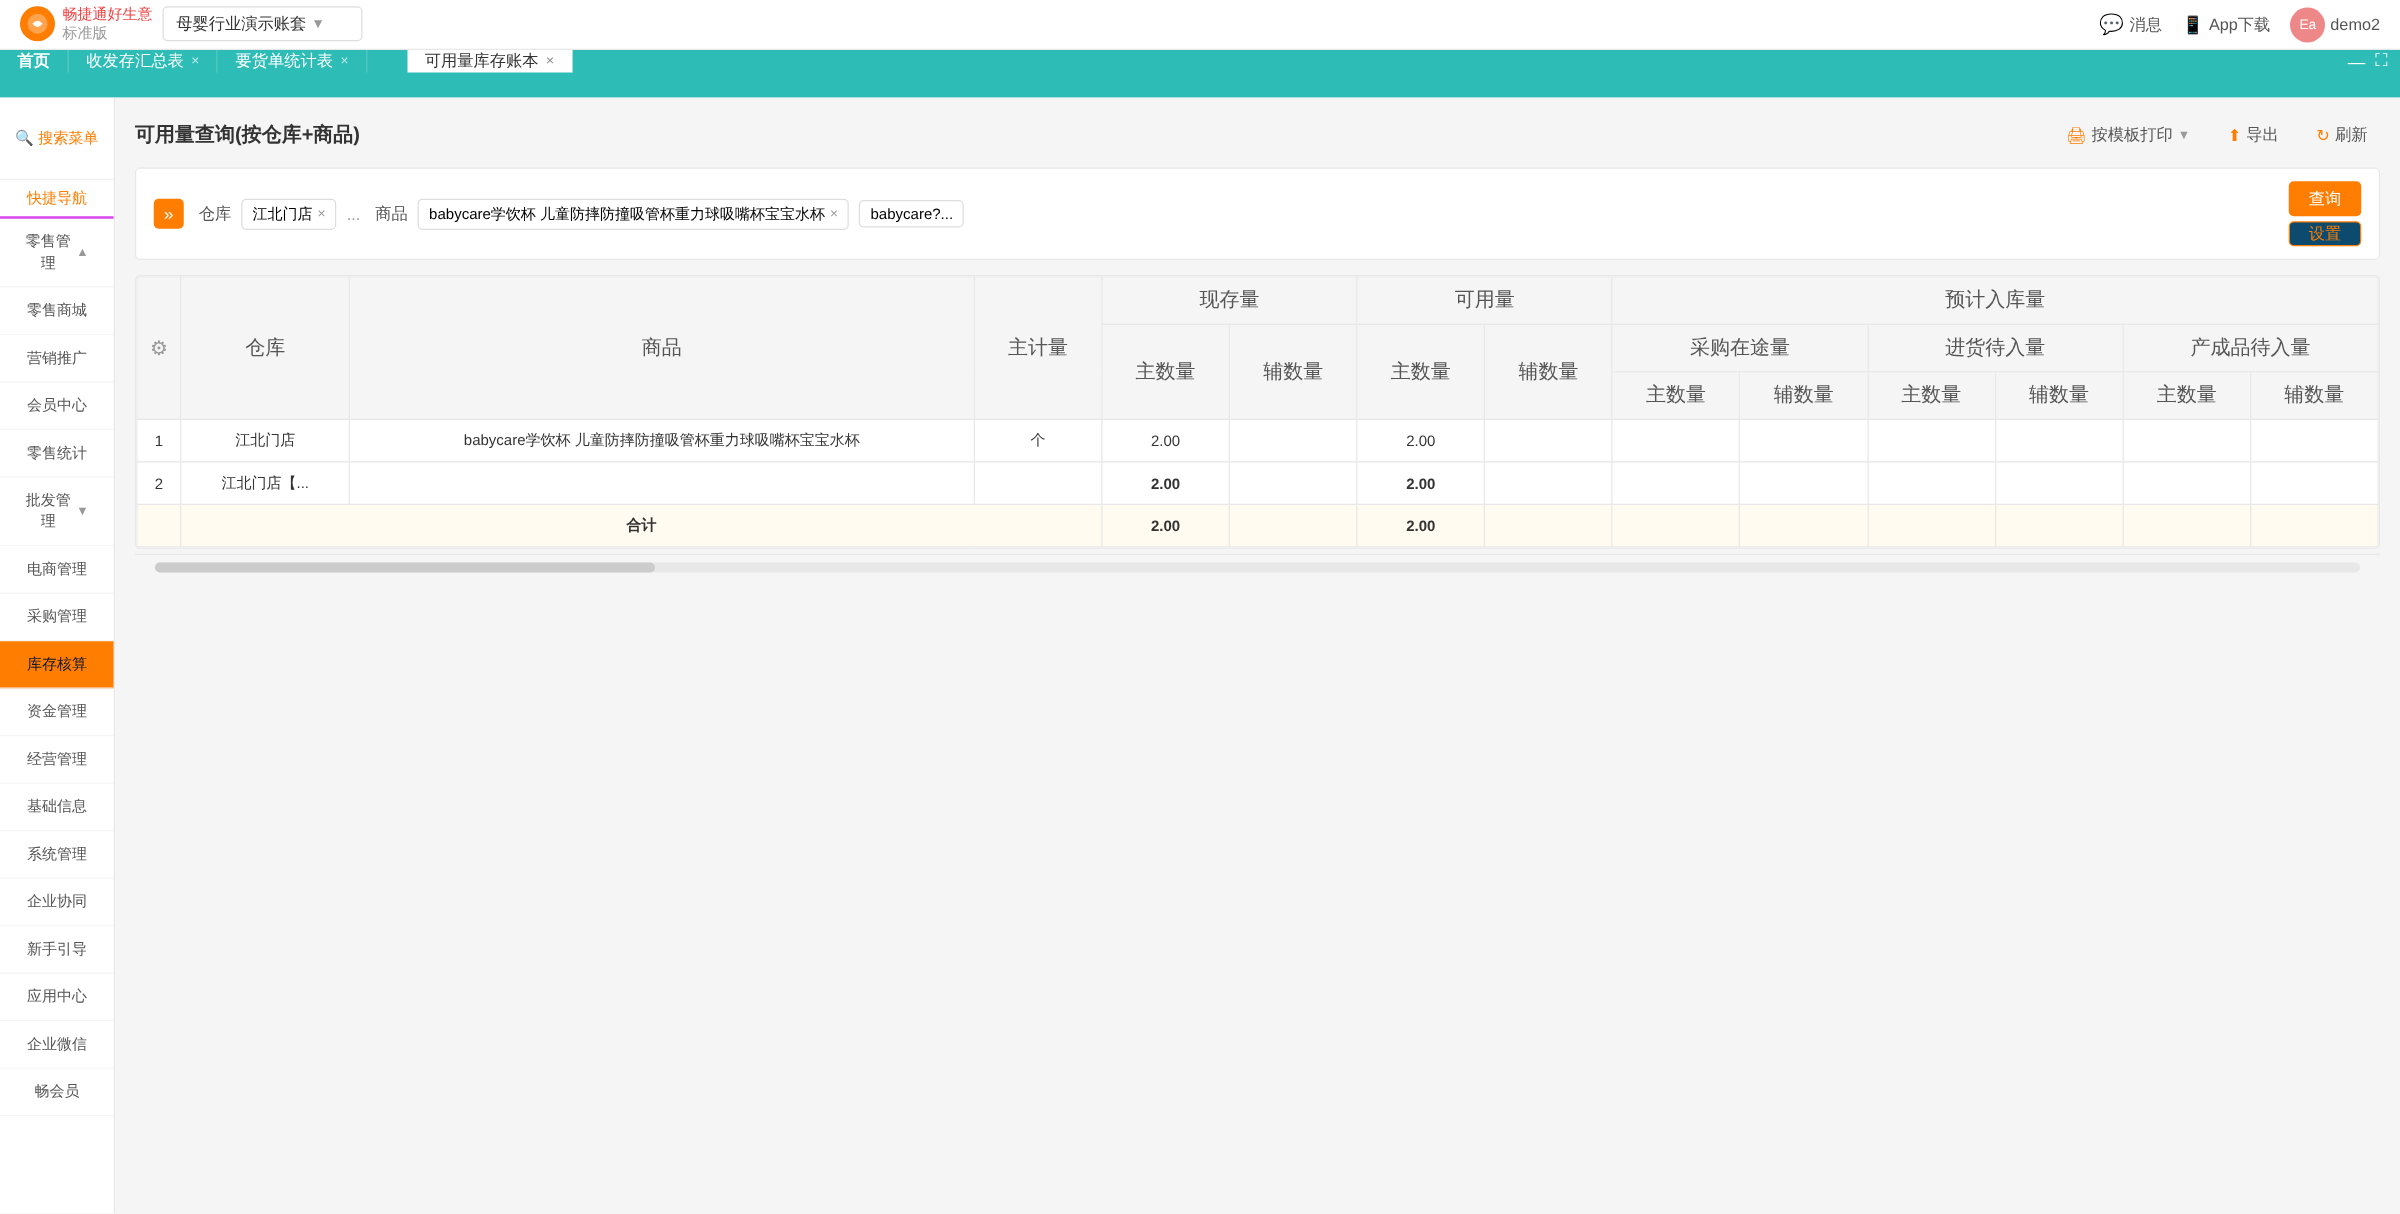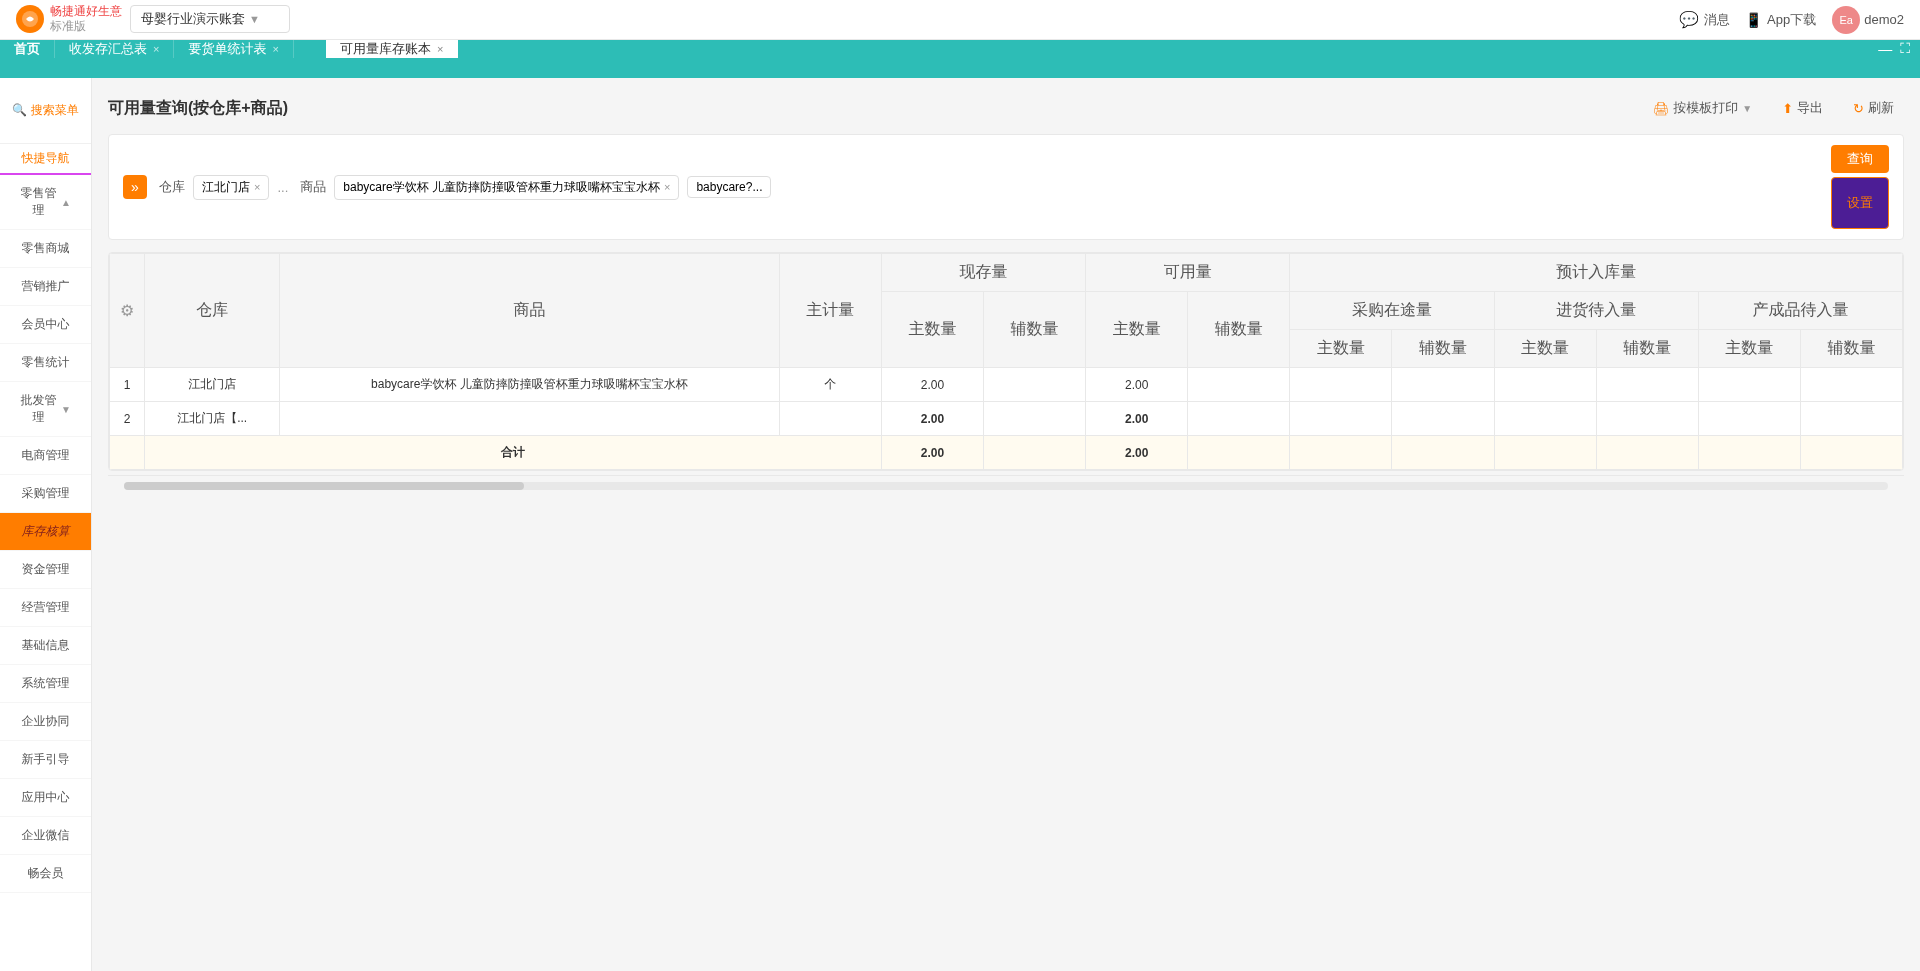--- a/index.html
+++ b/index.html
@@ -86,21 +86,21 @@
       text-align: center;
       cursor: pointer;
       color: #555;
       font-size: 12px;
       display: flex;
       align-items: center;
       justify-content: center;
       gap: 4px;
       border-bottom: 1px solid #f5f5f5;
     }
-    .sidebar-item.active { background: #ff7d00; color: #7f1d1d; font-style: italic; }
+    .sidebar-item.active { background: #ff7d00; color: #0f172a; }
     .sidebar-item .arrow { font-size: 10px; color: #999; }
 
     
     .content-area { flex: 1; overflow-y: auto; padding: 16px; background: #f5f5f5; }
 
     
     .page-header {
       display: flex;
       align-items: center;
       justify-content: space-between;
@@ -164,25 +164,25 @@
     .btn-query {
       background: #ff7d00;
       color: #fff;
       border: none;
       border-radius: 4px;
       padding: 5px 16px;
       cursor: pointer;
       font-size: 13px;
     }
     .btn-settings {
-      background: #4c1d95;
+      background: #0c4a6e;
       color: #ff7d00;
       border: 1px solid #ff7d00;
       border-radius: 4px;
-      padding: 16px 14px;
+      padding: 0 14px;
       cursor: pointer;
       font-size: 13px;
     }
 
     
     .data-table {
       background: #fff;
       border-radius: 4px;
       border: 1px solid #e8e8e8;
       overflow: hidden;

